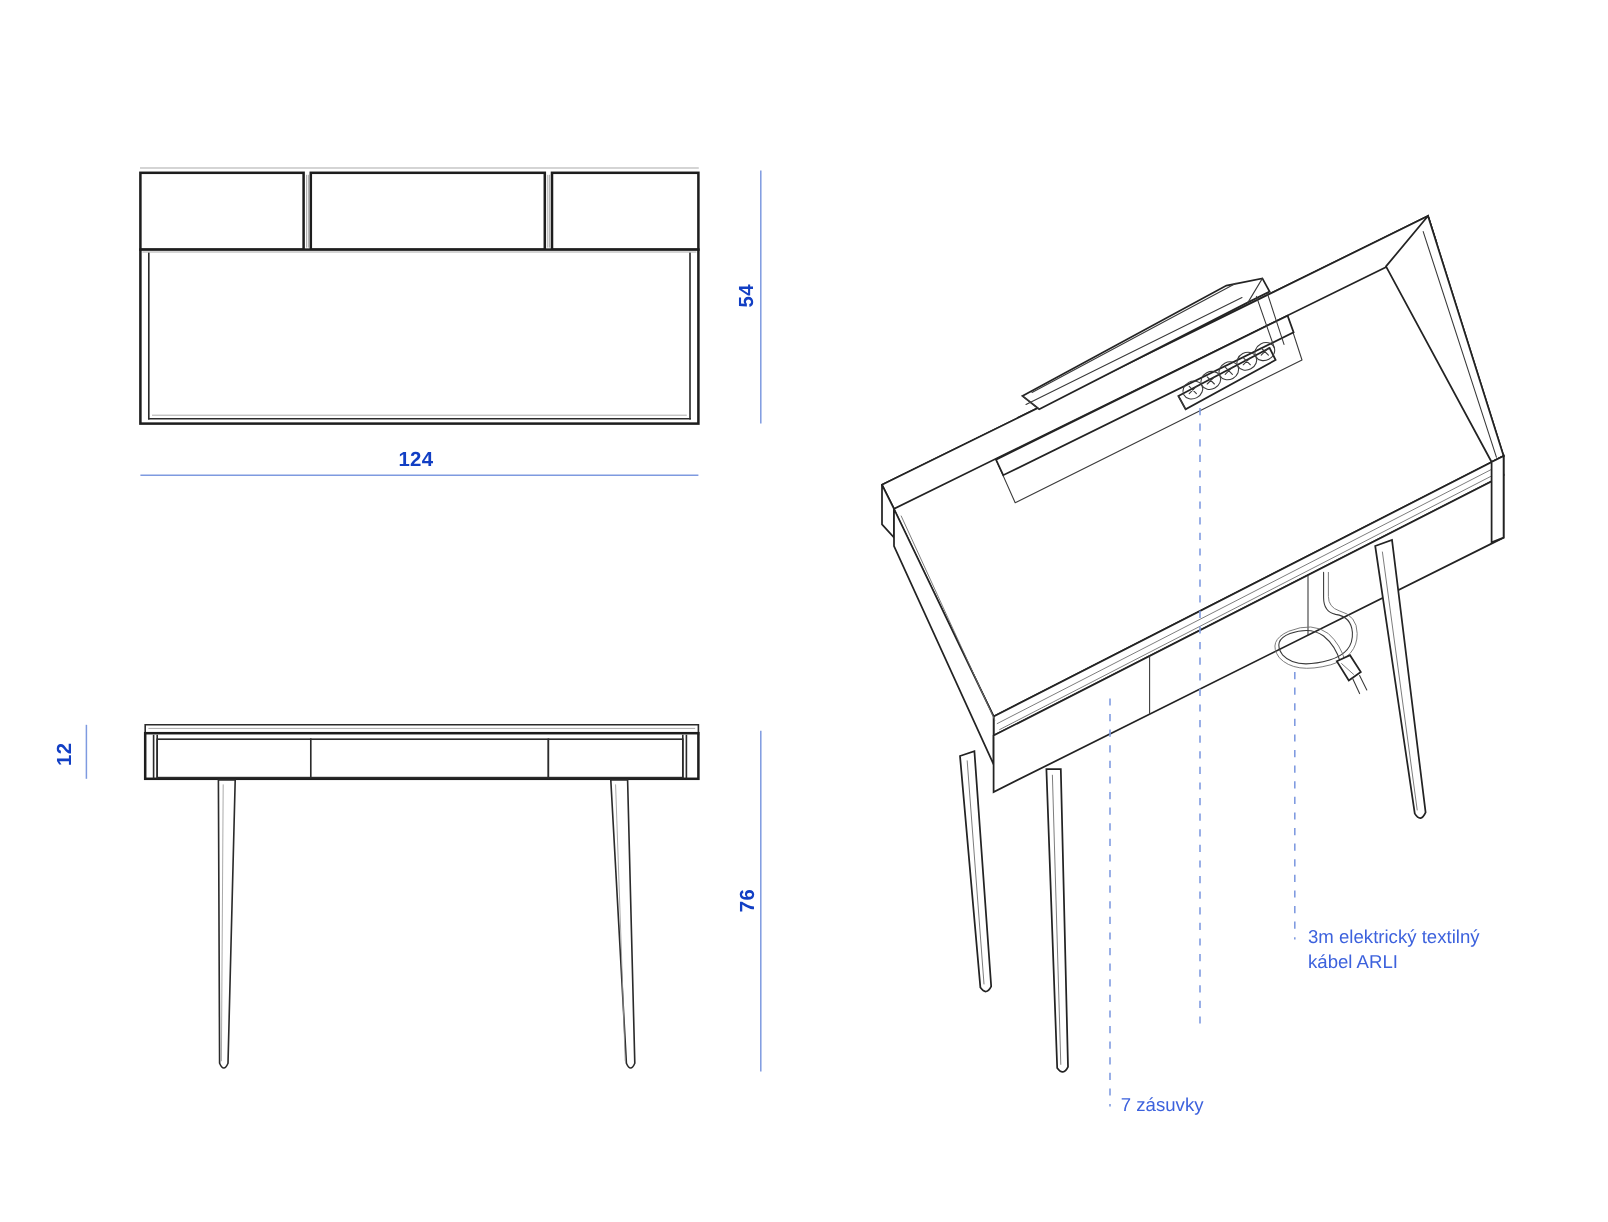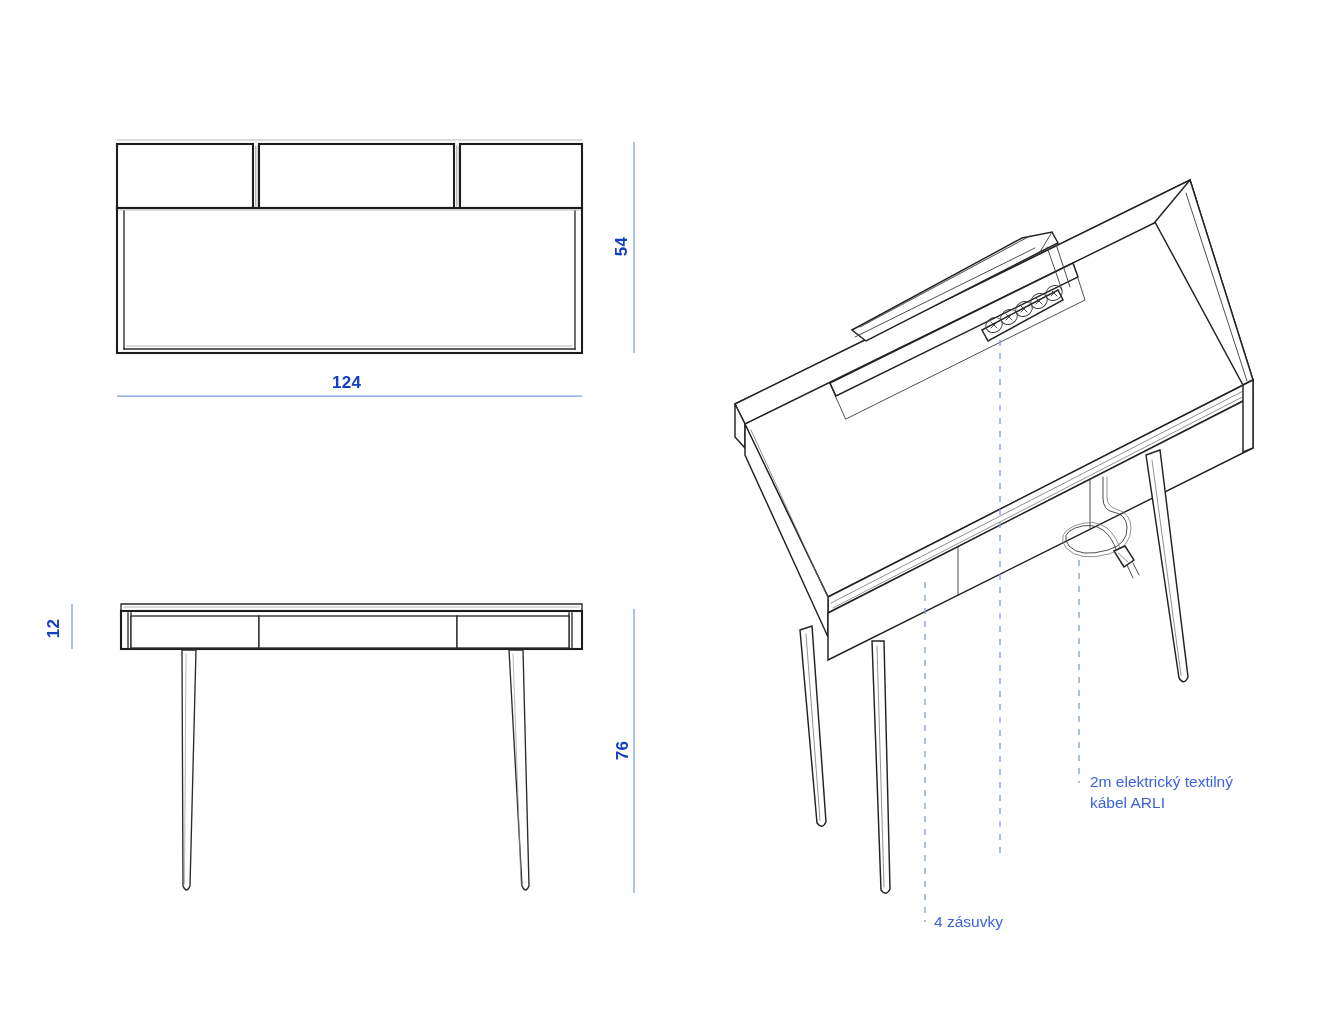--- a/index.html
+++ b/index.html
@@ -185,22 +185,22 @@
 
   <div class="dimtxt" style="left:332px;top:374px;">124</div>
 
   <div class="dimtxt rot" style="left:612px;top:238px;">54</div>
 
   <div class="dimtxt rot" style="left:44px;top:620px;">12</div>
 
   <div class="dimtxt rot" style="left:613px;top:742px;">76</div>
 
   <div class="anno" style="left:1090px;top:771px;">
-    <span>2m elektrický textilný</span>
+    <span>3m elektrický textilný</span>
     <span>kábel ARLI</span>
   </div>
 
 
   <div class="anno" style="left:934px;top:911px;">
-    <span>4 zásuvky</span>
+    <span>7 zásuvky</span>
   </div>
 
 </div>
 
 </body></html>

